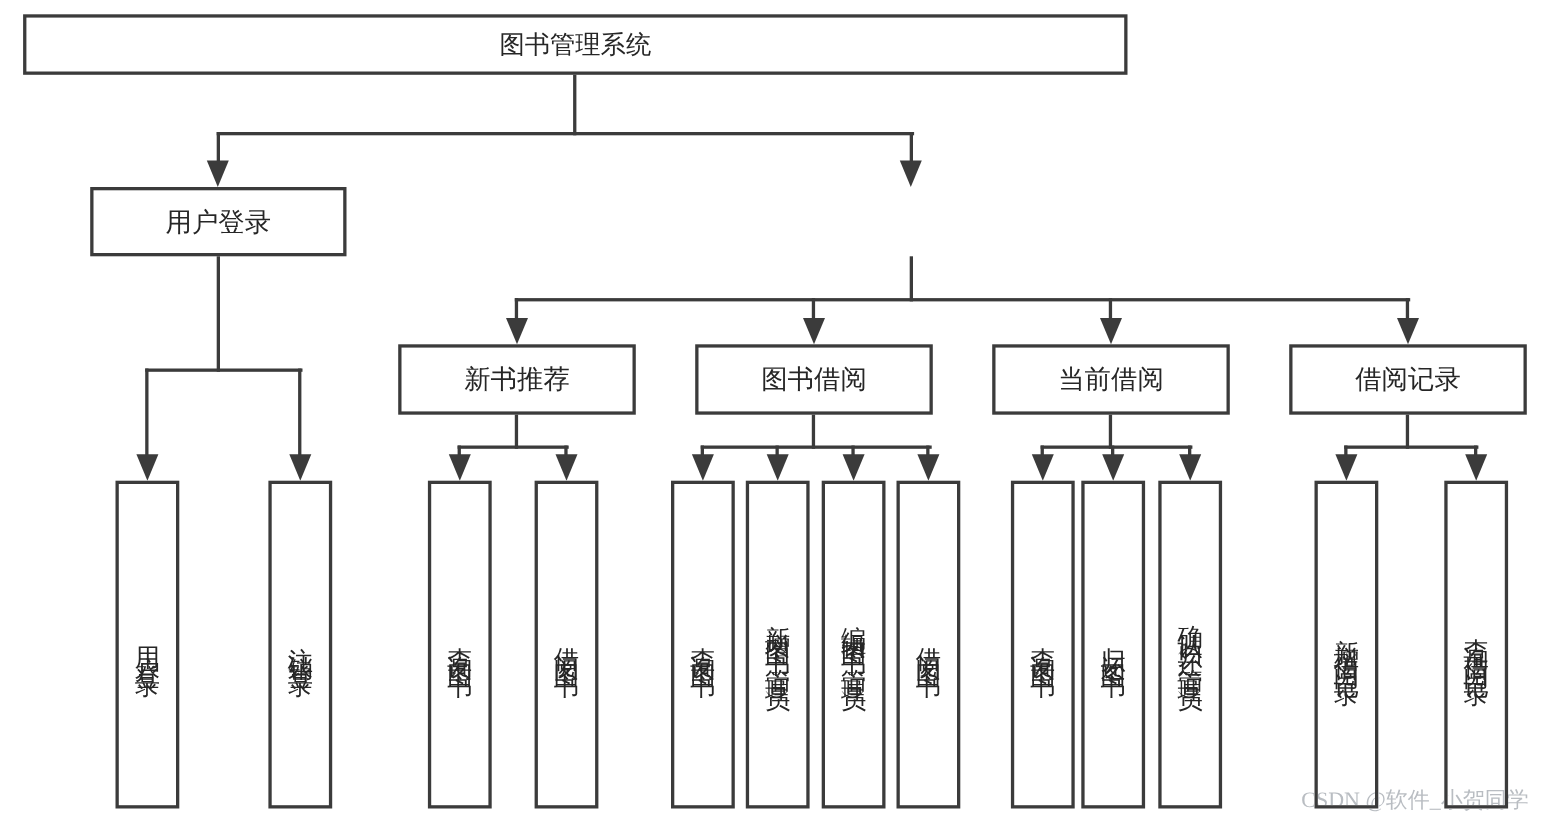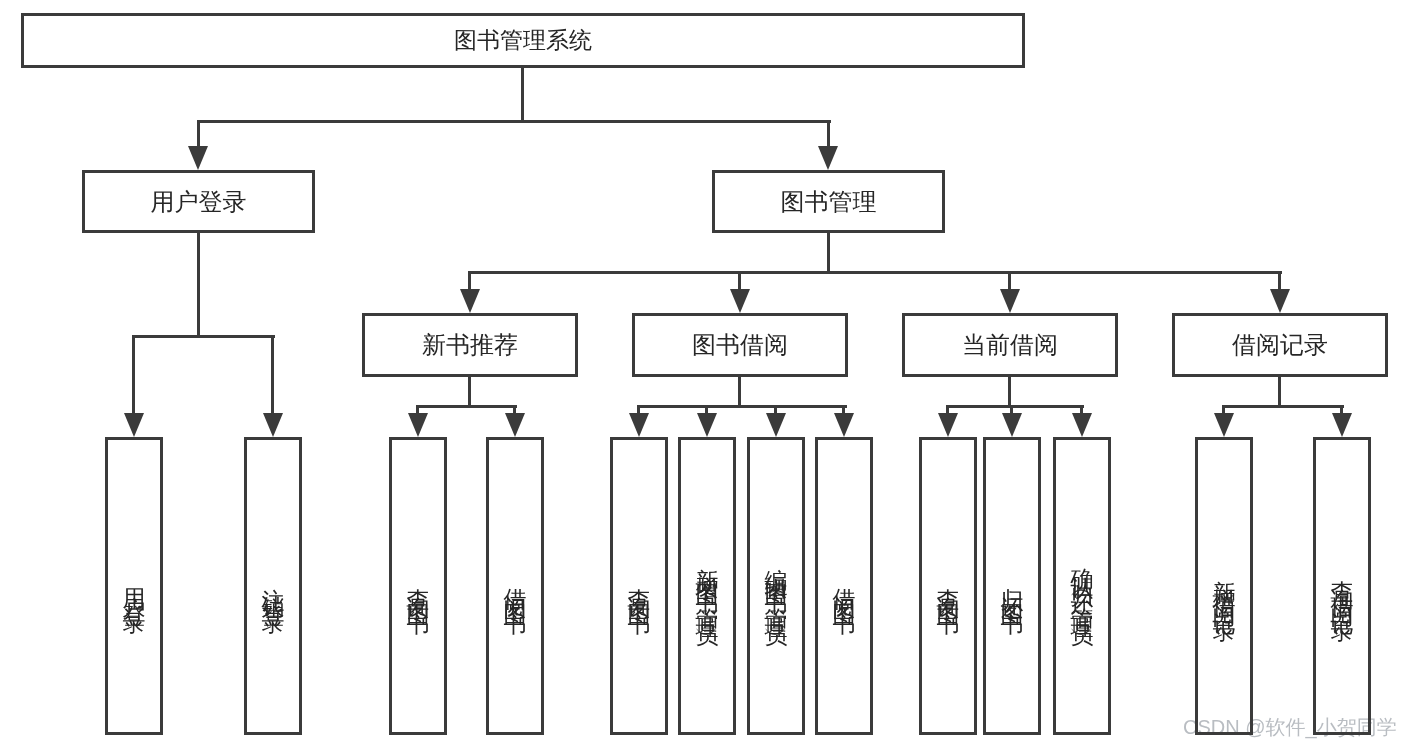--- a/index.html
+++ b/index.html
@@ -1,18 +1,18 @@
 <!DOCTYPE html>
 <html><head>
 <meta charset="utf-8">
 <style>
   html,body{margin:0;padding:0;background:#fff;}
   .canvas{
     position:relative;width:1405px;height:747px;background:#ffffff;overflow:hidden;
-    font-family:Liberation Sans, sans-serif;
+    font-family:Liberation Serif, serif;
   }
   .box{
     position:absolute;background:#ffffff;border:3px solid #3b3b3b;box-sizing:border-box;
     display:flex;align-items:center;justify-content:center;color:#262626;
   }
   .root{left:21px;top:13px;width:1004px;height:55px;font-size:23px;}
   .l2{top:170px;width:233px;height:63px;font-size:24px;}
   .l3{top:313px;width:216px;height:64px;font-size:24px;justify-content:center;}
   .leaf{top:437px;width:58px;height:298px;}
   .leaf .vtext{
@@ -42,23 +42,20 @@
 
   <div class="vl" style="left:521px;top:68px;height:55px"></div>
   <div class="hl" style="left:197px;top:120px;width:634px"></div>
   <div class="vl" style="left:197px;top:120px;height:30px"></div>
   <div class="arr" style="left:188px;top:146px"></div>
   <div class="vl" style="left:827px;top:120px;height:30px"></div>
   <div class="arr" style="left:818px;top:146px"></div>
 
   <div class="box l2" style="left:82px">
     <span>用户登录</span>
-  </div>
-  <div class="box l2" style="left:712px">
-    <span>图书管理</span>
   </div>
 
   <div class="vl" style="left:197px;top:233px;height:105px"></div>
   <div class="hl" style="left:132px;top:335px;width:143px"></div>
   <div class="vl" style="left:132px;top:335px;height:82px"></div>
   <div class="arr" style="left:124px;top:413px"></div>
   <div class="vl" style="left:271px;top:335px;height:82px"></div>
   <div class="arr" style="left:263px;top:413px"></div>
 
   <div class="vl" style="left:827px;top:233px;height:41px"></div>

